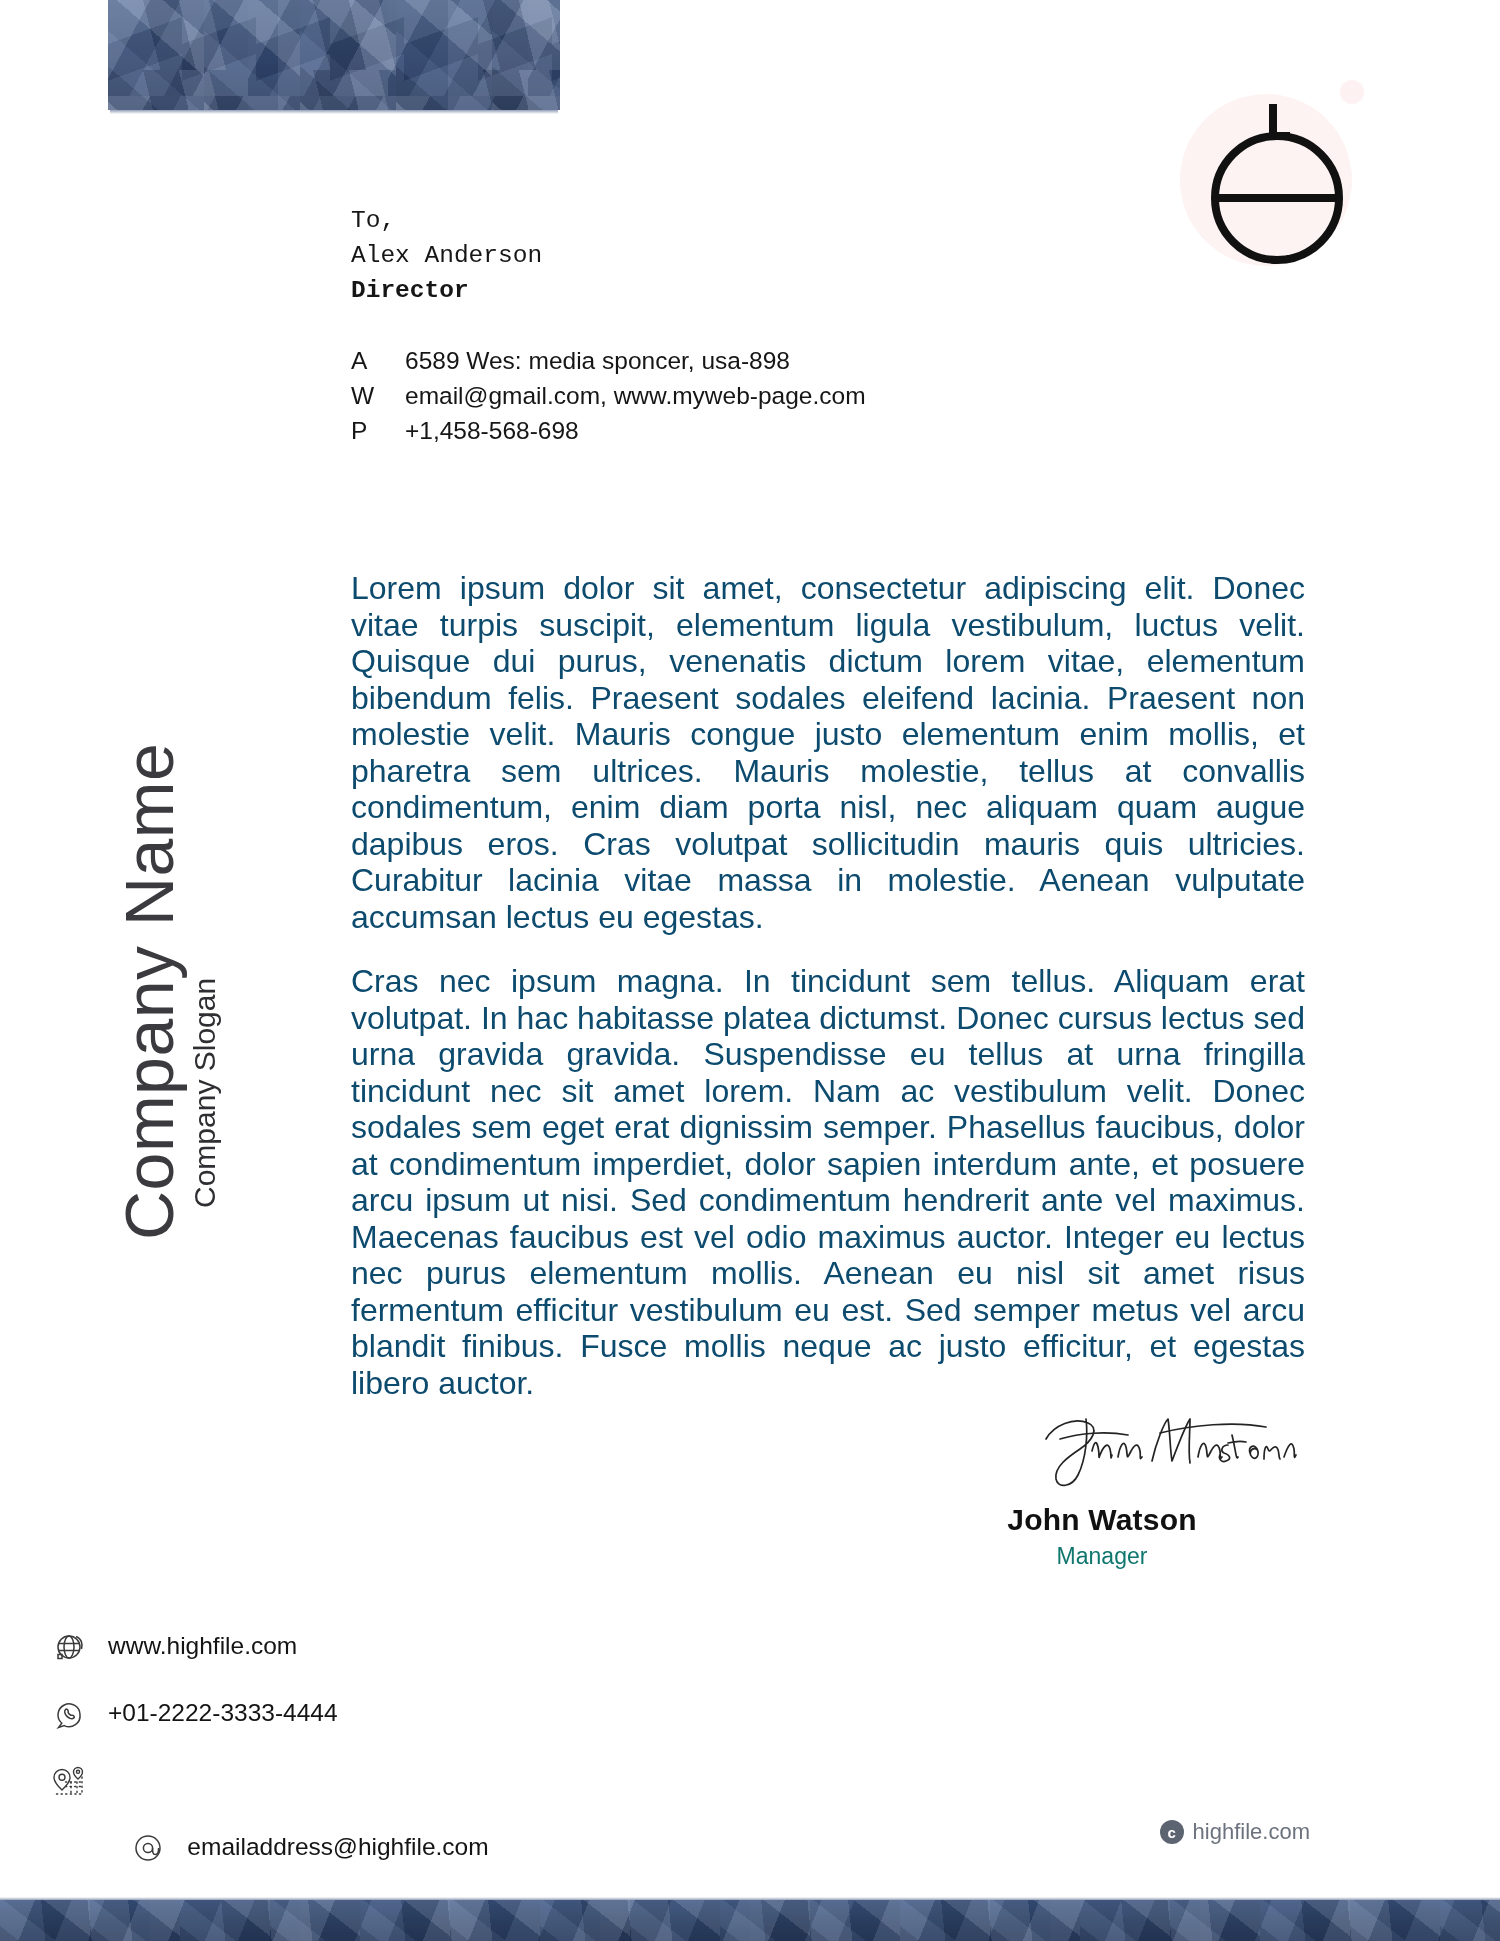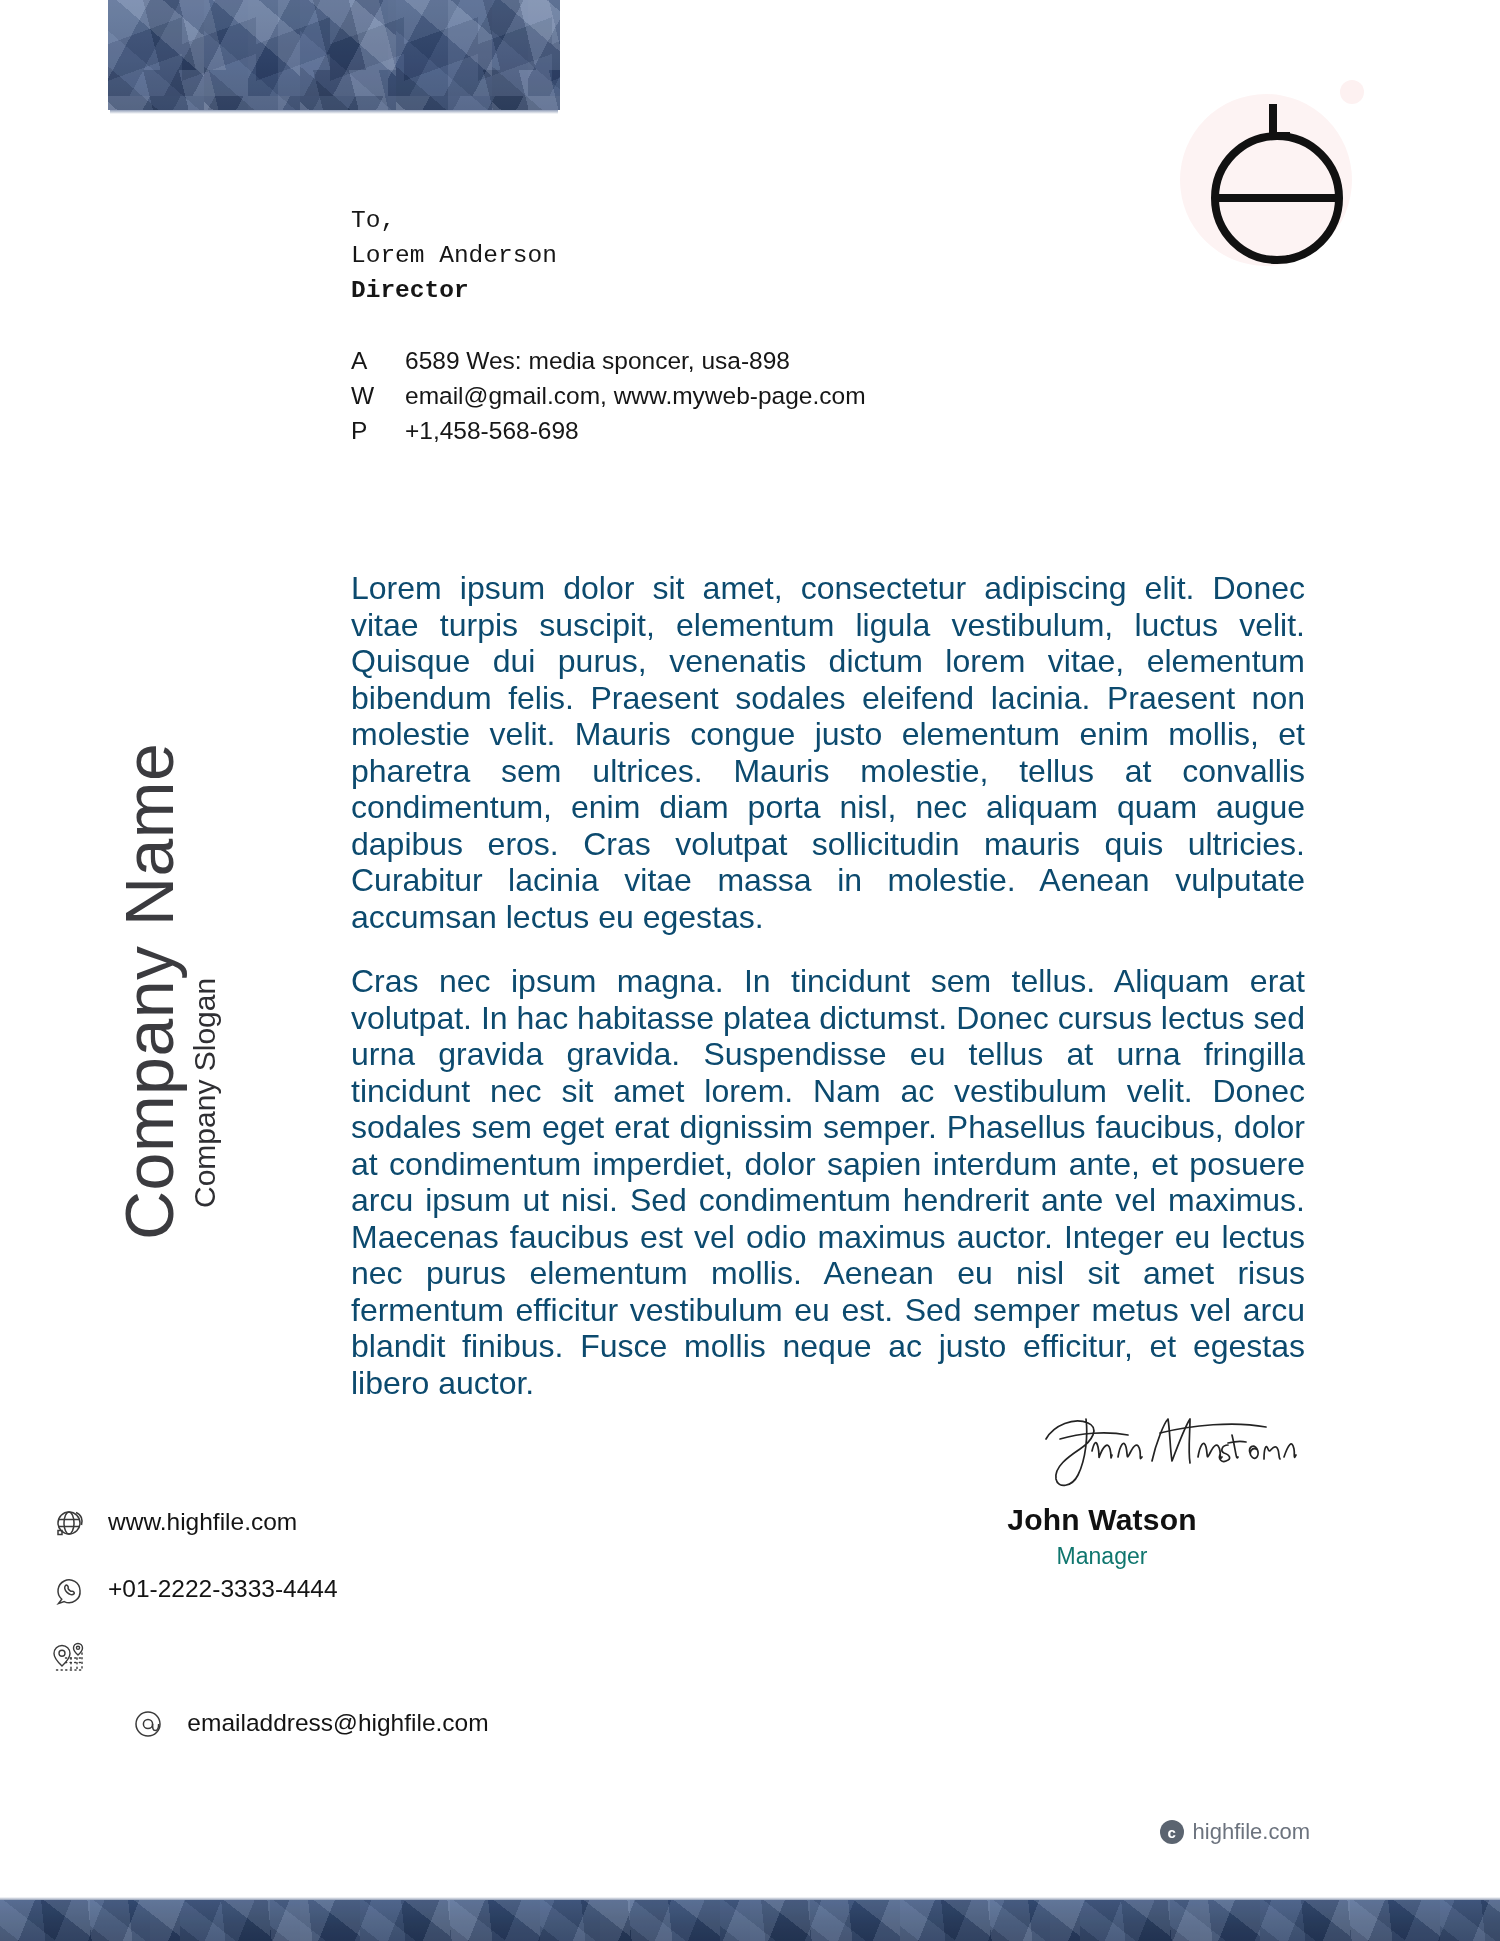--- a/index.html
+++ b/index.html
@@ -203,21 +203,21 @@
     font-size: 23px;
     font-weight: 400;
     color: #0f766e;
     margin-top: 6px;
   }
 
   
   .footer-contacts {
     position: absolute;
     left: 48px;
-    top: 1504px;
+    top: 1628px;
     width: 520px;
   }
   .fc-row {
     display: flex;
     align-items: flex-start;
     margin-bottom: 27px;
   }
   .fc-row:last-child { margin-bottom: 0; justify-content: center; }
   .fc-icon {
     flex: 0 0 44px;
@@ -282,21 +282,21 @@
     </svg>
   </div>
 
   <div class="vertical-brand">
     <div class="vbox company-name">Company Name</div>
     <div class="vbox company-slogan">Company Slogan</div>
   </div>
 
   <div class="recipient">
     <div>To,</div>
-    <div>Lorem Anderson</div>
+    <div>Alex Anderson</div>
     <div class="r-title">Director</div>
   </div>
 
   <div class="sender-contact">
     <div class="sc-row">
       <div class="sc-key">A</div>
       <div class="sc-val">6589 Wes: media sponcer, usa-898</div>
     </div>
     <div class="sc-row">
       <div class="sc-key">W</div>

